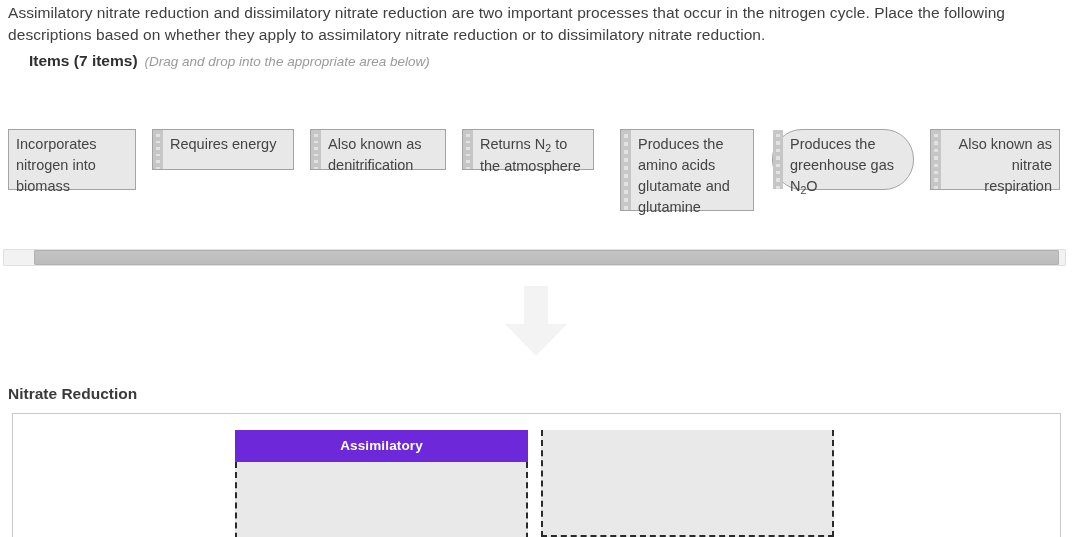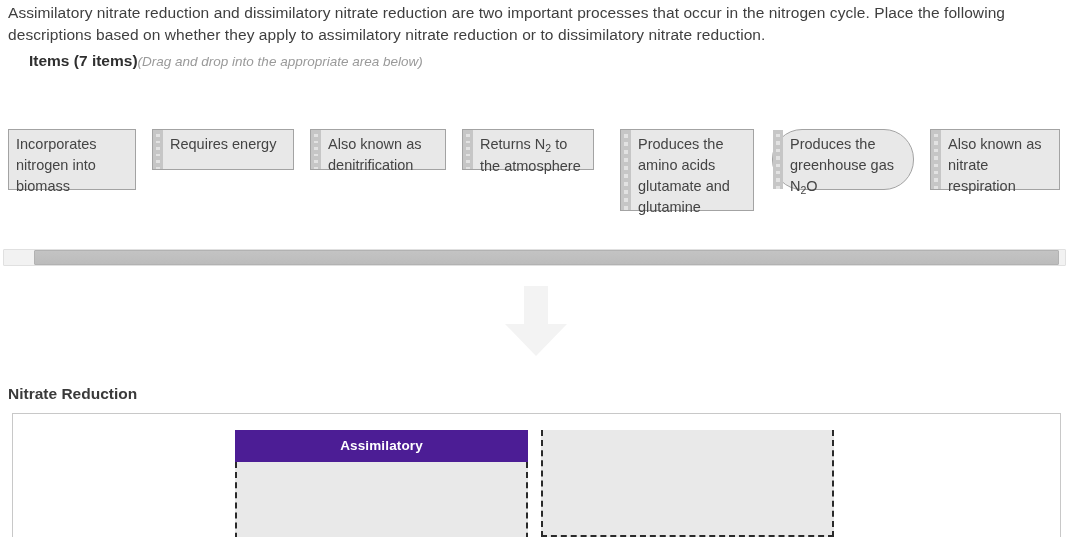--- a/index.html
+++ b/index.html
@@ -29,20 +29,21 @@
     letter-spacing: 0.005em;
   }
 
   
   .items-header {
     position: absolute;
     left: 29px;
     top: 52px;
     display: flex;
     align-items: baseline;
+    gap: 7px;
     white-space: nowrap;
   }
   .items-title {
     font-size: 15.5px;
     font-weight: bold;
     color: #2f2f2f;
   }
   .items-hint {
     font-size: 13.5px;
     font-style: italic;
@@ -173,21 +174,21 @@
     position: absolute;
     left: 235px;
     top: 430px;
     display: flex;
     gap: 13px;
   }
   .column {
     width: 293px;
   }
   .col-header {
-    background: #4c1d95;
+    background: #6d28d9;
     color: #ffffff;
     font-size: 13.5px;
     font-weight: bold;
     text-align: center;
     padding: 8px 0 9px 0;
     letter-spacing: 0.01em;
   }
   .col-dropzone {
     height: 107px;
     background: #e9e9e9;
@@ -271,21 +272,21 @@
         <i></i>
         <i></i>
         <i></i>
         <i></i>
         <i></i>
         <i></i>
       </span>
     <span class="item-text">Produces the greenhouse gas N<sub>2</sub>O</span>
   </div>
 
-  <div class="item-card" style="left:930px; width:130px; height:61px;">
+  <div class="item-card" style="left:930px; width:130px; height:61px;text-align:right;">
     <span class="grip">
         <i></i>
         <i></i>
         <i></i>
         <i></i>
         <i></i>
         <i></i>
         <i></i>
         <i></i>
       </span>

